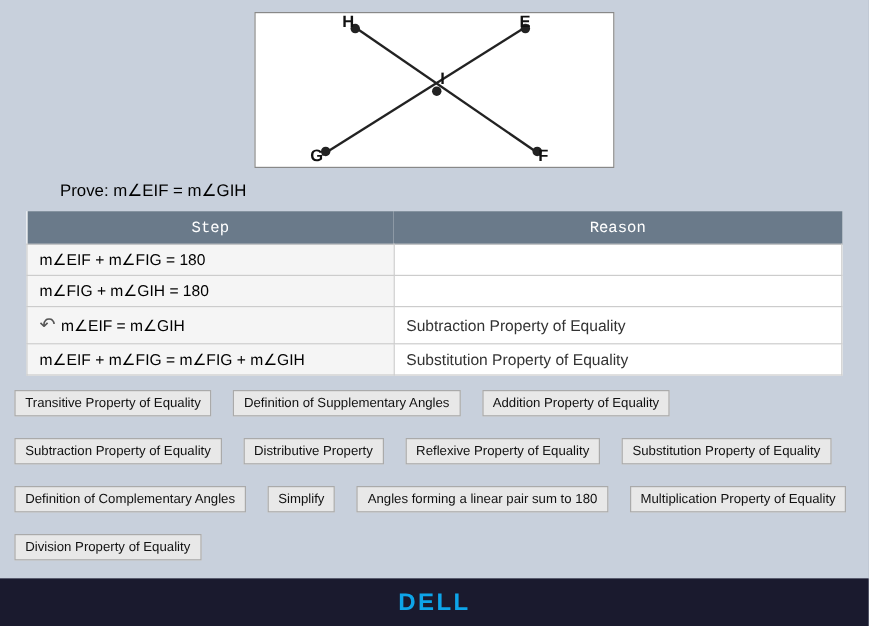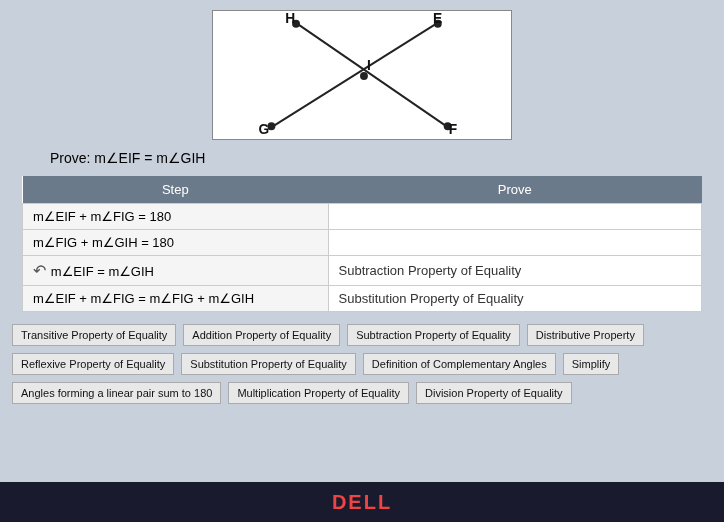--- a/index.html
+++ b/index.html
@@ -56,20 +56,21 @@
       margin-bottom: 12px;
     }
 
     .proof-table th {
       background: #6a7a8a;
       color: white;
       padding: 6px 10px;
       text-align: center;
       font-weight: normal;
       font-size: 13px;
+      font-family: Liberation Mono, monospace;
     }
 
     .proof-table td {
       border: 1px solid #ccc;
       padding: 5px 10px;
       font-size: 13px;
     }
 
     .proof-table td.step-col {
       width: 45%;
@@ -85,21 +86,21 @@
     .reason-filled {
       color: #333;
       font-size: 12px;
     }
 
     
     .answer-buttons {
       width: 700px;
       display: flex;
       flex-wrap: wrap;
-      gap: 7px;
+      gap: 18px;
       margin-bottom: 8px;
     }
 
     .answer-btn {
       background: #e8e8e8;
       border: 1px solid #aaa;
       padding: 4px 8px;
       font-size: 11px;
       cursor: pointer;
       color: #111;
@@ -110,21 +111,21 @@
     .dell-logo {
       background: #1a1a2e;
       width: 100%;
       height: 40px;
       display: flex;
       align-items: center;
       justify-content: center;
     }
 
     .dell-text {
-      color: #ef4444;
+      color: #0ea5e9;
       font-size: 20px;
       font-weight: bold;
       letter-spacing: 2px;
     }
 
     .row-icon {
       font-size: 16px;
       color: #555;
     }
   </style>
@@ -159,21 +160,21 @@
   </div>
 
   <div class="prove-text">
     Prove: <span>m∠EIF = m∠GIH</span>
   </div>
 
   <table class="proof-table">
     <thead>
       <tr>
         <th>Step</th>
-        <th>Prove</th>
+        <th>Reason</th>
       </tr>
     </thead>
     <tbody>
       <tr>
         <td class="step-col">m∠EIF + m∠FIG = 180</td>
         <td class="reason-col"></td>
       </tr>
       <tr>
         <td class="step-col">m∠FIG + m∠GIH = 180</td>
         <td class="reason-col"></td>
@@ -186,20 +187,21 @@
       </tr>
       <tr>
         <td class="step-col">m∠EIF + m∠FIG = m∠FIG + m∠GIH</td>
         <td class="reason-col reason-filled">Substitution Property of Equality</td>
       </tr>
     </tbody>
   </table>
 
   <div class="answer-buttons">
     <button class="answer-btn">Transitive Property of Equality</button>
+    <button class="answer-btn">Definition of Supplementary Angles</button>
     <button class="answer-btn">Addition Property of Equality</button>
     <button class="answer-btn">Subtraction Property of Equality</button>
     <button class="answer-btn">Distributive Property</button>
     <button class="answer-btn">Reflexive Property of Equality</button>
     <button class="answer-btn">Substitution Property of Equality</button>
     <button class="answer-btn">Definition of Complementary Angles</button>
     <button class="answer-btn">Simplify</button>
     <button class="answer-btn">Angles forming a linear pair sum to 180</button>
     <button class="answer-btn">Multiplication Property of Equality</button>
     <button class="answer-btn">Division Property of Equality</button>

